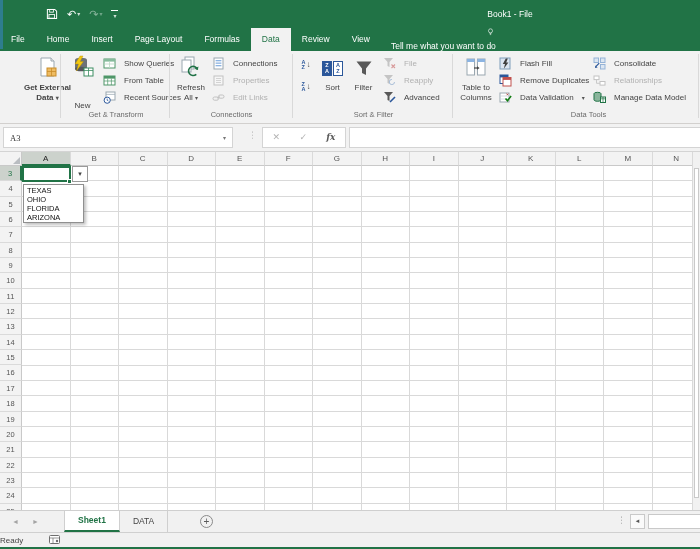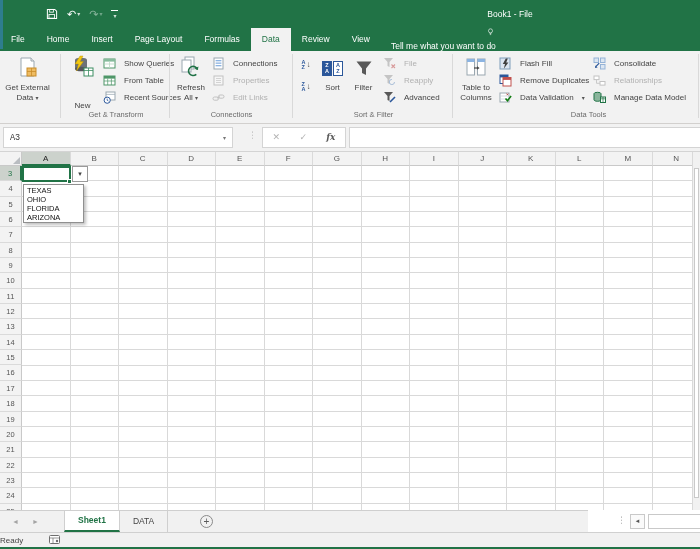--- a/index.html
+++ b/index.html
@@ -45,21 +45,21 @@
   .tile{width:10px;height:15px;display:flex;flex-direction:column;align-items:center;justify-content:center;
         font-size:5.5px;font-weight:bold;line-height:6px;}
   .tile i{font-style:normal;}
   .tile.dark{background:#2b579a;color:#fff;}
   .tile.light{background:#fff;border:1px solid #2b579a;color:#2b579a;margin-left:1px;}
 
   
   .fbar{position:absolute;left:0;top:124px;width:700px;height:28px;background:#f2f2f2;border-bottom:1px solid #d4d4d4;}
   .namebox{position:absolute;left:3px;top:3px;width:230px;height:21px;background:#fff;border:1px solid #d4d4d4;
            display:flex;align-items:center;}
-  .namebox input{border:none;outline:none;flex:1;font-size:8.5px;font-family:Liberation Mono, monospace;
+  .namebox input{border:none;outline:none;flex:1;font-size:8.5px;font-family:Liberation Serif, serif;
                  color:#333;padding-left:6px;background:transparent;}
   .namebox .caret{padding-right:6px;color:#777;}
   .fdots{position:absolute;left:248px;top:6px;color:#b9b9b9;font-size:9px;}
   .fbtns{position:absolute;left:262px;top:3px;width:84px;height:21px;background:#fff;border:1px solid #d4d4d4;
          display:flex;align-items:center;justify-content:space-around;}
   .fbtns .fb{font-size:9px;color:#b3b3b3;line-height:1;}
   .fbtns .fx{font-family:"DejaVu Serif",serif;font-style:italic;font-weight:bold;color:#5a5a5a;}
   .finput{position:absolute;left:349px;top:3px;width:351px;height:21px;background:#fff;border:1px solid #d4d4d4;border-right:none;}
   .finput input{width:100%;height:100%;border:none;outline:none;background:transparent;font-size:8.5px;
                 font-family:"Liberation Sans",sans-serif;padding-left:4px;}
@@ -85,21 +85,21 @@
   .dvbtn{position:absolute;left:72px;top:14px;width:16px;height:16px;background:#fff;border:1px solid #9a9a9a;
          display:flex;align-items:center;justify-content:center;z-index:3;}
   .dvbtn .caret{font-size:7px;color:#444;}
   .dvlist{position:absolute;left:23px;top:31.5px;width:61px;height:39px;background:#fff;border:1px solid #8f8f8f;
           box-shadow:2px 2px 3px rgba(0,0,0,.25);z-index:5;padding-top:1px;}
   .dvitem{font-size:7.5px;line-height:9.2px;padding-left:3px;color:#111;white-space:nowrap;overflow:hidden;}
   .vscroll{position:absolute;right:0;top:0;width:8px;height:358px;background:#f1f1f1;border-left:1px solid #d9d9d9;}
   .vthumb{position:absolute;left:1px;top:16px;width:5px;height:330px;background:#fff;border:1px solid #c9c9c9;}
 
   
-  .sheetbar{position:absolute;left:0;top:510px;width:588px;height:22px;background:#f1f1f1;border-top:1px solid #cfcfcf;padding-left:44px;}
+  .sheetbar{position:absolute;left:0;top:510px;width:700px;height:22px;background:#f1f1f1;border-top:1px solid #cfcfcf;padding-left:44px;}
   .navarrow{position:absolute;top:0;height:22px;line-height:22px;font-size:7px;color:#a4a4a4;}
   .sheettabs{position:absolute;left:64px;top:0;height:21px;display:flex;}
   .sheettab{padding:0 13px;line-height:20px;font-size:8.5px;color:#444;border-right:1px solid #cfcfcf;}
   .sheettab.active{background:#fff;color:#217346;font-weight:bold;border-left:1px solid #cfcfcf;
                    border-bottom:2px solid #217346;line-height:18px;}
   .addsheet{position:absolute;left:200px;top:4px;width:13px;height:13px;border:1px solid #8a8a8a;border-radius:50%;
             color:#5a5a5a;font-size:10px;line-height:11px;text-align:center;}
   .sbdots{position:absolute;left:617px;top:4px;color:#a8a8a8;font-size:9px;}
   .hsarrow{position:absolute;left:630px;top:3px;width:15px;height:15px;background:#fafafa;border:1px solid #c9c9c9;
            font-size:6px;color:#555;text-align:center;line-height:13px;}
@@ -158,21 +158,21 @@
       <svg width="11" height="13" viewBox="0 0 11 13">
           <circle cx="5.5" cy="4.6" r="3.3" fill="none" stroke="#fff" stroke-width="1"></circle>
           <path d="M4 9h3M4.4 10.7h2.2" stroke="#fff" stroke-width="1" fill="none"></path>
         </svg>
       <span>Tell me what you want to do</span>
     </div>
   </div>
 
   <div class="ribbon">
 
-    <div class="bigbtn" style="left:0;width:55px;">
+    <div class="bigbtn" style="left:20px;width:55px;font-weight:bold;">
       <span class="bicon">
         <svg width="22" height="24" viewBox="0 0 22 24">
             <path d="M4 2h10l3 3v15H4z" fill="#fff" stroke="#9aa7b0"></path>
             <path d="M14 2v3h3" fill="#e8e8e8" stroke="#9aa7b0"></path>
             <rect x="10" y="12" width="9" height="8" fill="#eebc63" stroke="#c98d2a"></rect>
             <path d="M10 15.5h9M14.5 12v8" stroke="#c98d2a" stroke-width="0.8"></path>
           </svg>
       </span>
       <span class="bl">Get External</span>
       <span class="bl"><span>Data</span> <span class="caret">▾</span></span>

